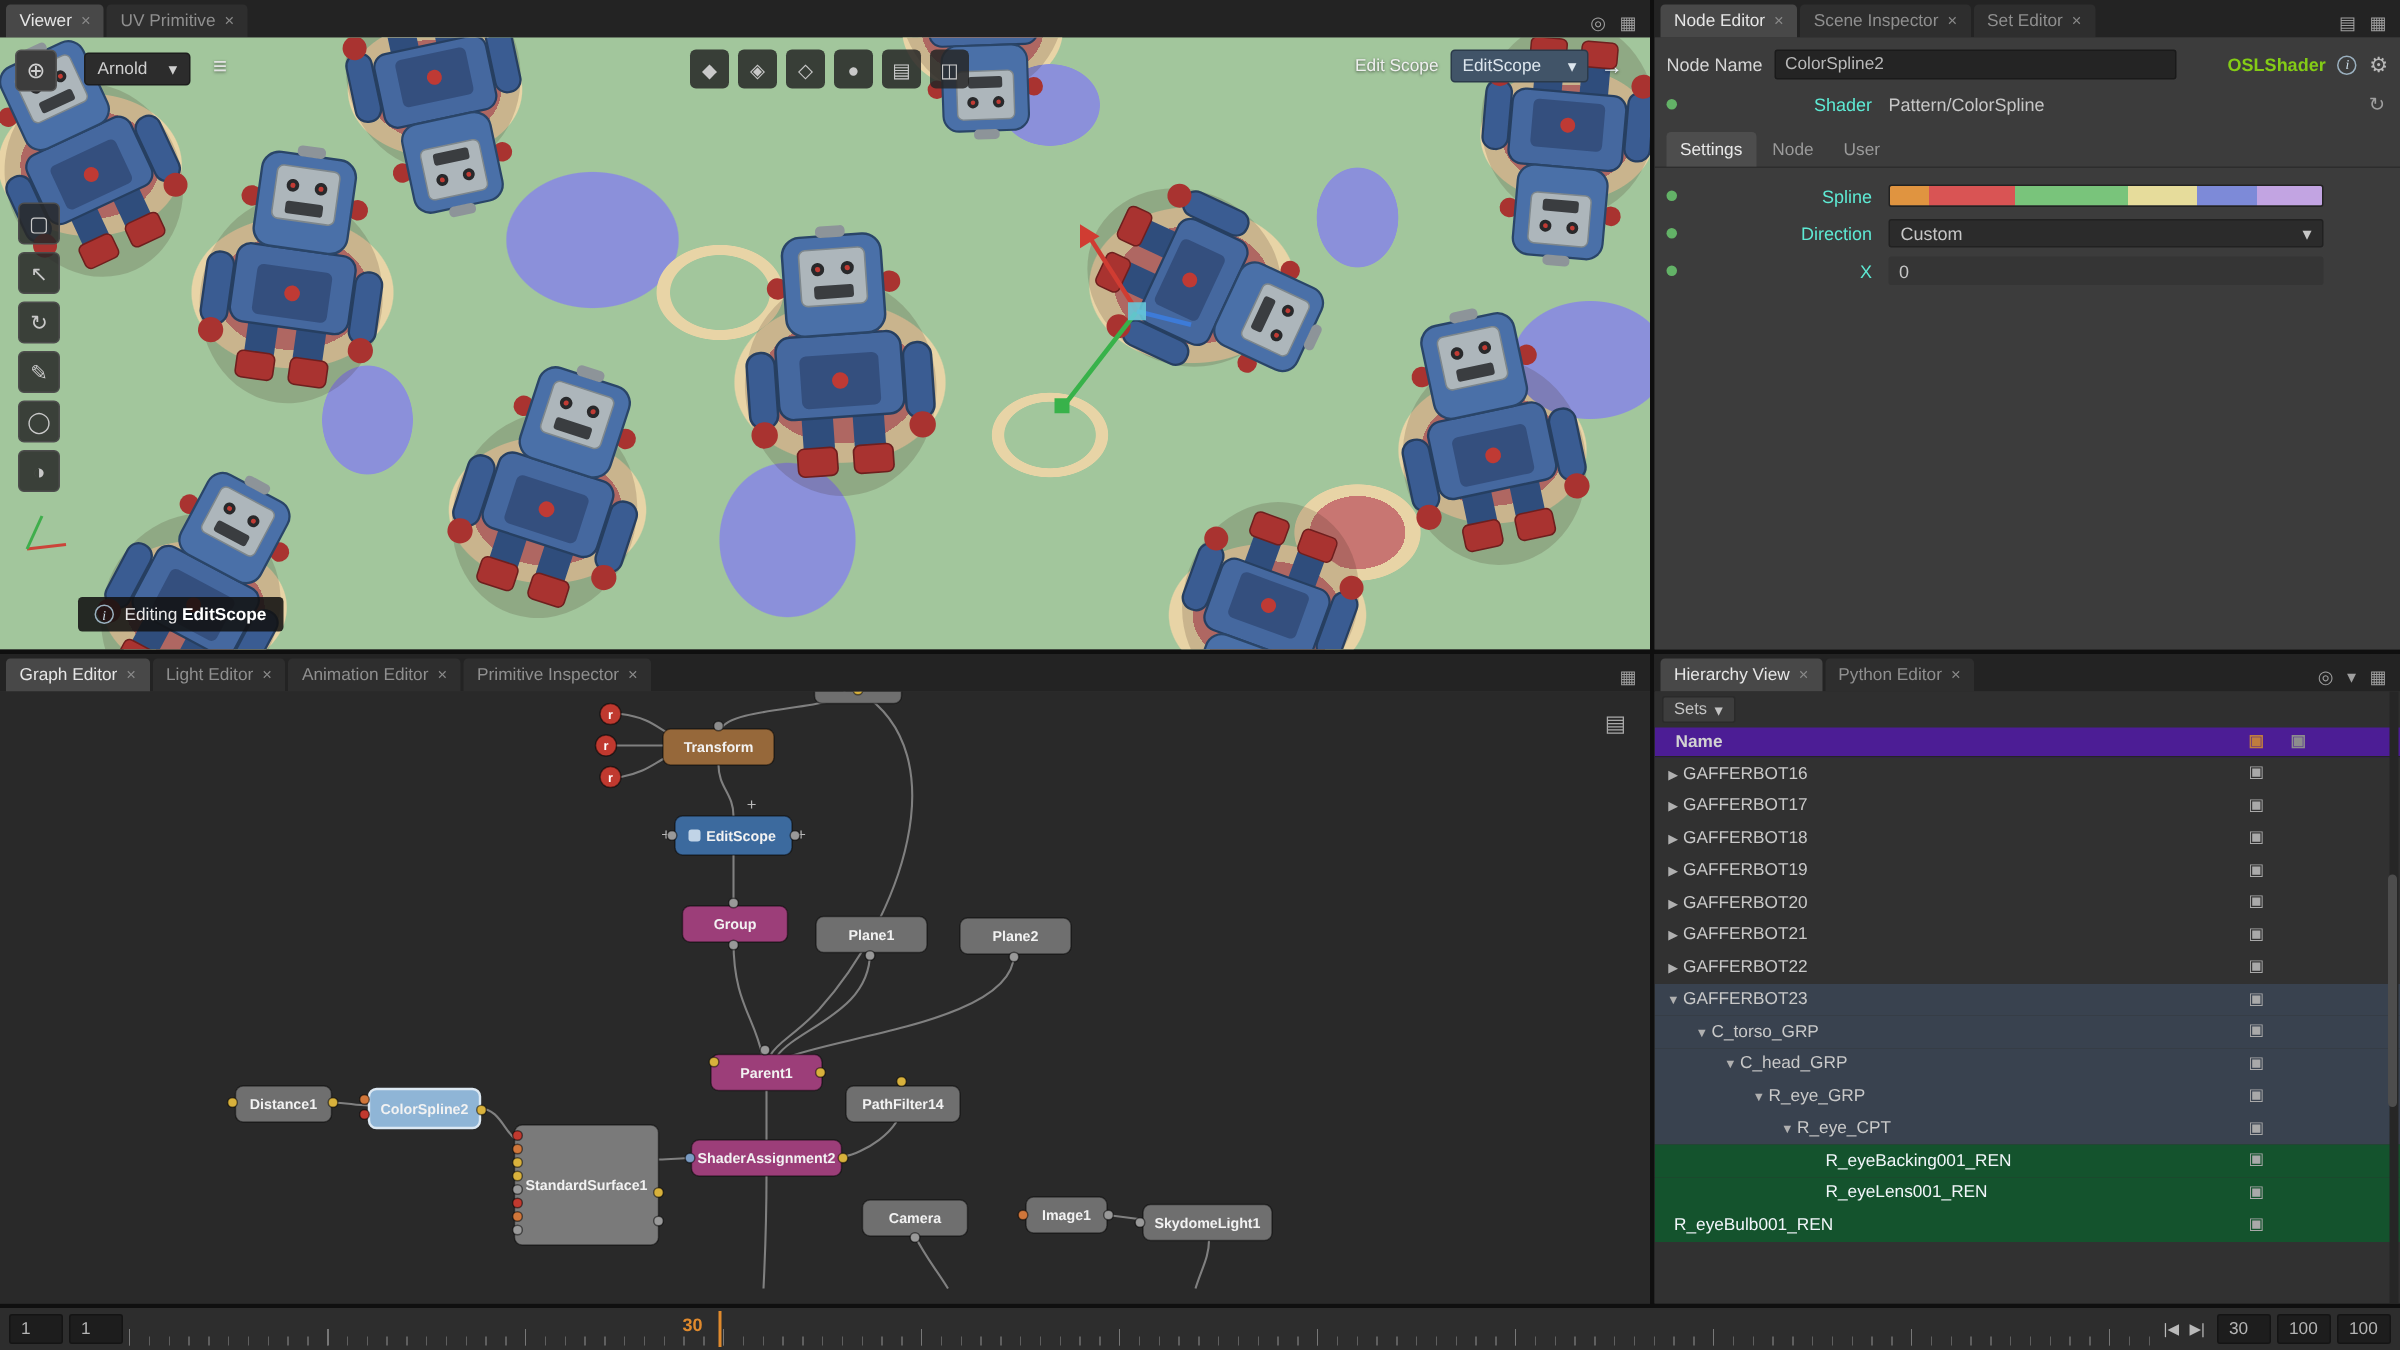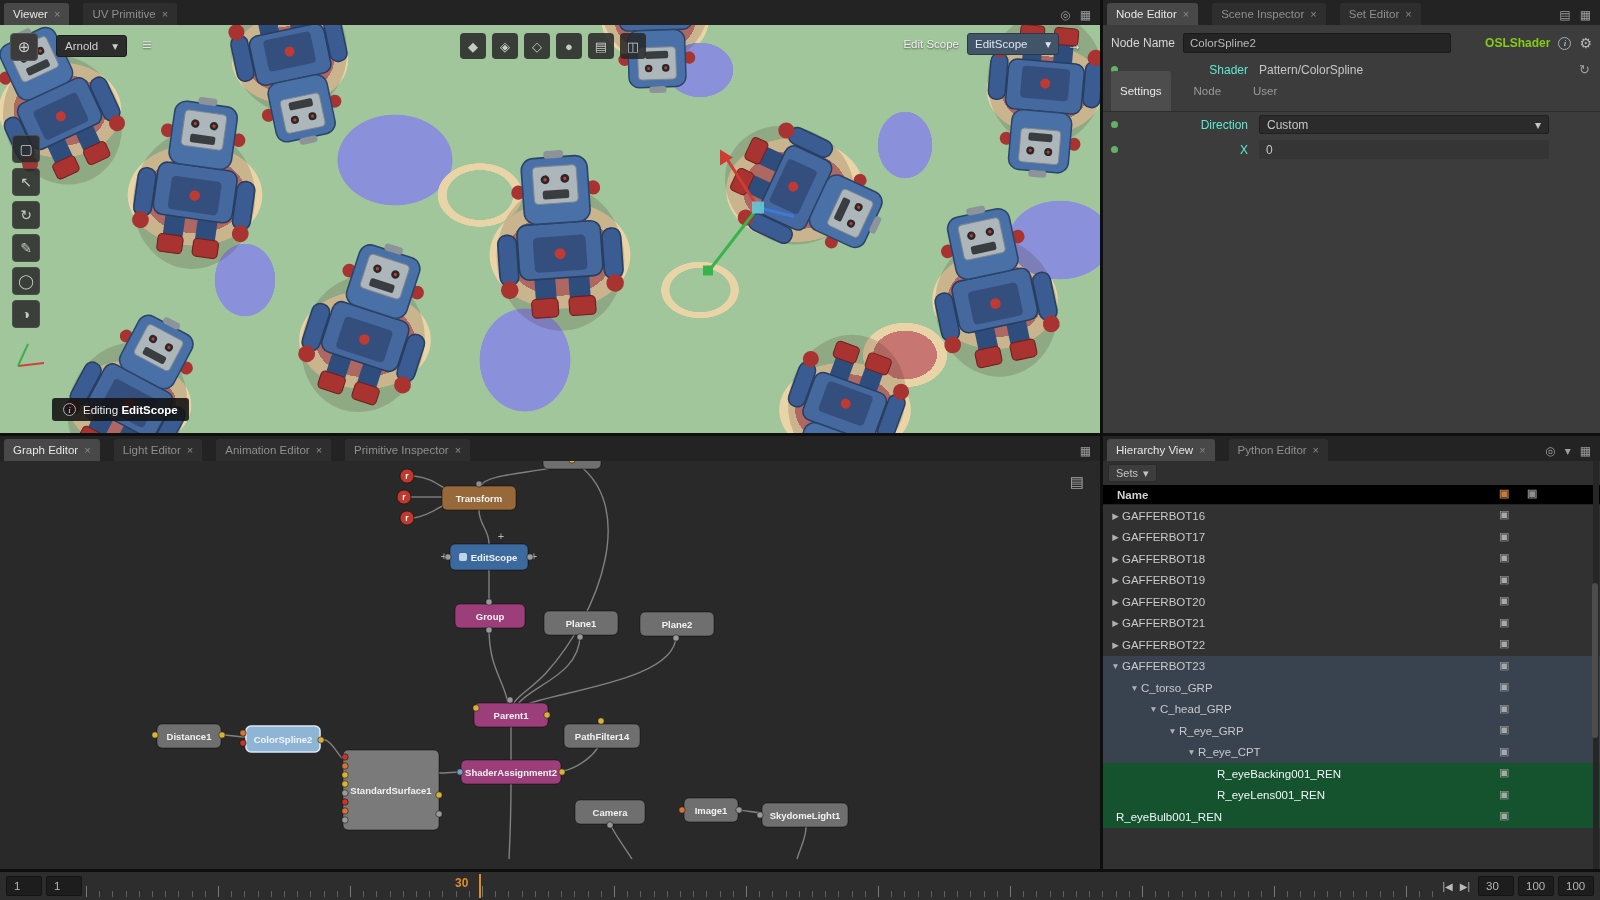--- a/index.html
+++ b/index.html
@@ -9,21 +9,21 @@
   .row{display:flex;gap:3px;}
   .row.top{height:433px;}
   .row.bottom{height:433px;}
   .panel{display:flex;flex-direction:column;overflow:hidden;background:#383838;}
   .panel.left{width:1100px;flex:none;}
   .panel.right{flex:1;}
 
   
   .tabbar{height:25px;flex:none;background:#232323;display:flex;align-items:flex-end;padding:2px 4px 0 4px;}
   .tabs{display:flex;align-items:flex-end;height:100%;}
-  .tab{height:22px;display:flex;align-items:center;gap:6px;padding:0 9px;margin-right:14px;
+  .tab{height:22px;display:flex;align-items:center;gap:6px;padding:0 9px;margin-right:2px;
        background:#2e2e2e;color:#8f8f8f;font-size:11.5px;border-radius:3px 3px 0 0;white-space:nowrap;}
   .tab.active{background:#484848;color:#e6e6e6;}
   .tab-close{font-size:11px;color:#8a8a8a;line-height:1;}
   .tabbar-icons{margin-left:auto;display:flex;align-items:center;gap:9px;padding:0 5px 3px 5px;color:#9f9f9f;font-size:12px;}
   .tabbar-icons .icon{cursor:default;}
 
   
   .render{position:relative;flex:1;overflow:hidden;background-color:#a2c69c;
     background-image:
       radial-gradient(60px 45px at 480px 170px, rgba(0,0,0,0) 0 55%, #e8d4a6 56% 70%, rgba(0,0,0,0) 71%),
@@ -77,21 +77,21 @@
   .ne-name-input{width:268px;}
   input{background:#242424;border:1px solid #1a1a1a;border-radius:2px;height:20px;color:#b9b9b9;
         padding:0 6px;font-size:11.5px;font-family:"Liberation Sans",sans-serif;outline:none;}
   .ne-type{margin-left:auto;font-weight:bold;color:#84cc16;}
   .gear{color:#b9b9b9;font-size:14px;}
   .ne-grid{display:grid;grid-template-columns:18px 138px 1fr;align-items:center;min-height:25px;padding-right:8px;}
   .plug-dot{width:7px;height:7px;border-radius:50%;background:#63b267;margin-left:8px;}
   .ne-grid .lbl{text-align:right;color:#5eead4;padding-right:11px;}
   .ne-grid .val{display:flex;align-items:center;color:#c6c6c6;}
   .ne-tabs{display:flex;align-items:flex-end;margin-top:6px;padding:0 8px;border-bottom:1px solid #2d2d2d;height:24px;}
-  .ne-tabs .tab{background:transparent;color:#9a9a9a;height:40px;}
+  .ne-tabs .tab{background:transparent;color:#9a9a9a;height:23px;}
   .ne-tabs .tab.active{background:#4d4d4d;color:#e8e8e8;}
   .spline-bar{width:290px;height:15px;border:1px solid #222;border-radius:2px;}
   .ne-select{width:290px;height:19px;background:#2b2b2b;border:1px solid #212121;border-radius:2px;
         display:flex;align-items:center;justify-content:space-between;padding:0 7px;color:#c6c6c6;}
   .ne-numfield{width:290px;height:19px;background:#353535;border-radius:2px;display:flex;align-items:center;padding:0 7px;color:#c6c6c6;}
   .refresh{margin-left:auto;color:#9f9f9f;font-size:13px;padding-right:2px;}
 
   
   .graph-body{flex:1;position:relative;background:#292929;overflow:hidden;}
   #graph-svg{position:absolute;inset:0;width:100%;height:100%;}
@@ -99,21 +99,21 @@
   .edge{fill:none;stroke:#8f8f8f;stroke-width:1.4;opacity:.85;}
   .gnode-label{fill:#f2f2f2;font-size:9.5px;font-weight:bold;font-family:"Liberation Sans",sans-serif;}
   .gplus{fill:#b9b9b9;font-size:11px;font-family:"Liberation Sans",sans-serif;}
 
   
   .hv-body{flex:1;background:#313131;display:flex;flex-direction:column;overflow:hidden;position:relative;}
   .hv-filter-row{display:flex;align-items:center;gap:6px;padding:3px 5px;background:#2f2f2f;}
   .hv-filter-row input{flex:1;height:18px;}
   .sets-btn{height:18px;background:#3d3d3d;border:1px solid #2a2a2a;border-radius:2px;color:#c3c3c3;
         display:flex;align-items:center;gap:5px;padding:0 7px;font-size:11px;}
-  .hv-header{height:20px;background:#000000;border-bottom:1px solid #252525;display:flex;align-items:center;
+  .hv-header{height:20px;background:#4c1d95;border-bottom:1px solid #252525;display:flex;align-items:center;
         padding-left:14px;color:#d2d2d2;font-weight:bold;font-size:11.5px;position:relative;}
   .hv-header .hcol{position:absolute;top:2px;font-size:11px;}
   .hv-list{flex:1;overflow:hidden;position:relative;}
   .hv-row{height:21.5px;display:flex;align-items:center;position:relative;color:#c9c9c9;font-size:11.5px;}
   .hv-row.ancestor{background:#39424f;}
   .hv-row.selected{background:#14532d;color:#f2f6fa;}
   .hv-exp{width:13px;font-size:8.5px;color:#b0b0b0;text-align:center;flex:none;}
   .hv-cube{position:absolute;left:396px;top:3px;color:#a9a9a9;font-size:11px;}
   .hv-scroll{position:absolute;right:1px;top:0;bottom:0;width:6px;background:#262626;}
   .hv-thumb{position:absolute;right:1px;top:30%;height:38%;width:6px;background:#4d4d4d;border-radius:3px;}
@@ -289,20 +289,27 @@
             <div class="tab active">
               <span class="tab-label">Settings</span>
             </div>
             <div class="tab">
               <span class="tab-label">Node</span>
             </div>
             <div class="tab">
               <span class="tab-label">User</span>
             </div>
           </div>
+        <div class="ne-grid" style="margin-top:6px;">
+          <span class="plug-dot"></span>
+          <span class="lbl">Spline</span>
+          <span class="val">
+              <span class="spline-bar" id="spline-bar" style="background: linear-gradient(90deg, rgb(224, 148, 64) 0%, rgb(224, 148, 64) 9%, rgb(217, 84, 84) 9%, rgb(217, 84, 84) 29%, rgb(121, 196, 123) 29%, rgb(121, 196, 123) 55%, rgb(230, 220, 155) 55%, rgb(230, 220, 155) 71%, rgb(125, 138, 216) 71%, rgb(125, 138, 216) 85%, rgb(194, 164, 226) 85%, rgb(194, 164, 226) 100%);"></span>
+            </span>
+        </div>
         <div class="ne-grid">
           <span class="plug-dot"></span>
           <span class="lbl">Direction</span>
           <span class="val">
             <div class="ne-select">
               <span>Custom</span>
               <span>▾</span>
             </div>
           </span>
         </div>

